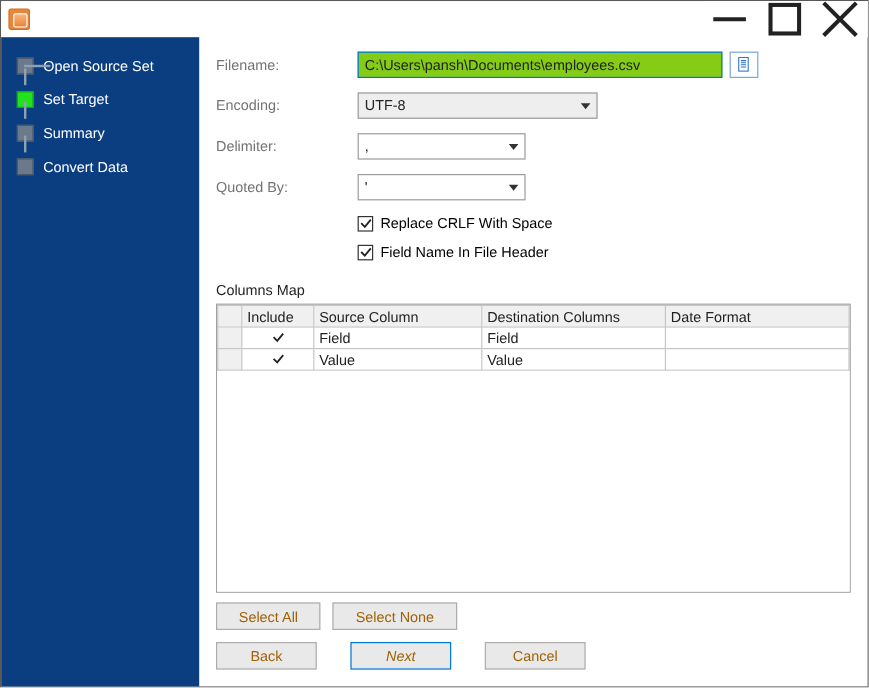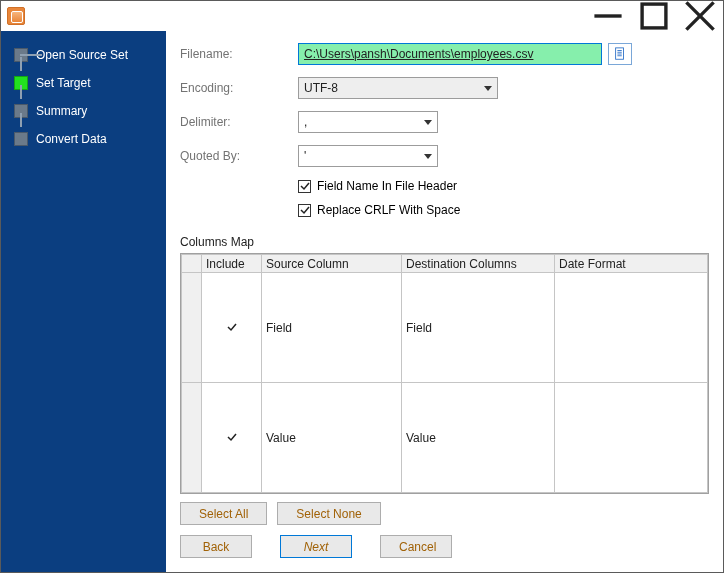--- a/index.html
+++ b/index.html
@@ -15,45 +15,45 @@
   .step { display:flex; align-items:center; height:28px; position:relative; padding-left:13px; }
   .step .sq { width:14px; height:14px; background:#6b7a8a; margin-right:8px; border:1px solid #4a596a; }
   .step.current .sq { background:#22e21f; border-color:#15a513; }
   .step .label { color:#fff; }
   .step.current .label { font-weight:normal; }
   .step .connector { position:absolute; left:19px; top:-12px; width:2px; height:14px; background:#8fa0b2; }
   .step .elbow { position:absolute; left:19px; top:13px; width:22px; height:2px; background:#8fa0b2; }
   .main { flex:1; display:flex; flex-direction:column; padding:12px 14px 10px 14px; }
   .form-row { display:flex; align-items:center; margin-bottom:12px; }
   .form-row .lbl { width:118px; color:#737373; }
-  .txt { height:22px; border:1px solid #0078d7; padding:0 5px; width:304px; background:#86efac; color:#222;text-decoration:underline; }
+  .txt { height:22px; border:1px solid #0078d7; padding:0 5px; width:304px; background:#84cc16; color:#222; }
   .icon-btn { width:24px; height:22px; margin-left:6px; border:1px solid #7aa7d8; background:#fff; display:flex; align-items:center; justify-content:center; padding:0; }
   .icon-btn svg { width:14px; height:14px; }
   .combo { height:22px; border:1px solid #9c9c9c; background:#eee; padding:0 5px; width:200px; color:#222; display:flex; align-items:center; justify-content:space-between;gap:24px; }
   .combo.small { width:140px; background:#fff; }
   .chev { width:0;height:0;border-left:4px solid transparent;border-right:4px solid transparent;border-top:5px solid #333; }
   .check-row { margin-left:118px; display:flex; align-items:center; margin-bottom:10px; }
   .check-row .cb { width:13px; height:13px; border:1px solid #333; margin-right:6px; display:flex; align-items:center; justify-content:center; background:#fff; }
   .cb svg { width:10px; height:10px; }
   .section-label { margin:8px 0 4px 0; color:#222; }
-  .grid-wrap { flex:1; border:1px solid #a0a0a0; display:flex; flex-direction:row; min-height:0;justify-content:center; }
+  .grid-wrap { flex:1; border:1px solid #a0a0a0; display:flex; flex-direction:column; min-height:0;justify-content:center; }
   table { border-collapse:collapse; width:100%; table-layout:fixed; }
   th, td { border:1px solid #c5c5c5; height:18px; padding:0 4px; text-align:left; color:#222; background:#fff; font-weight:normal; overflow:hidden; }
   thead th { background:#f0f0f0; }
   .rowhdr { background:#f0f0f0; width:20px; }
   .colgutter { width:20px; }
   .colinc { width:60px; }
   .colsrc { width:140px; }
   .cb-cell { text-align:center; }
   .grid-body-fill { flex:1; background:#fff; }
   .btn-row { display:flex; gap:10px; padding:8px 0 6px 0; }
   .btn { height:23px; border:1px solid #adadad; background:#e9e9e9; padding:0 18px; color:#a16207; }
   .btn.primary { border-color:#0078d7;font-style:italic; }
   .bottom-btns { display:flex; gap:28px; padding:4px 0 4px 0; }
-  .bottom-btns .btn { width:72px; text-align:center; }
+  .bottom-btns .btn { width:84px; text-align:center; }
 </style>
 </head>
 <body>
 
 <div class="window">
 
   <div class="titlebar">
     <div class="app-icon"></div>
     <div class="titlebar-spacer"></div>
     <button class="win-btn">
@@ -137,29 +137,29 @@
           <span class="chev"></span>
         </div>
       </div>
 
       <div class="check-row">
         <span class="cb">
             <svg viewBox="0 0 10 10">
               <polyline points="1,5 4,8 9,2" fill="none" stroke="#222" stroke-width="1.5"></polyline>
             </svg>
           </span>
-        <span>Field Name In File Header</span>
+        <span>Replace CRLF With Space</span>
       </div>
       <div class="check-row">
         <span class="cb">
             <svg viewBox="0 0 10 10">
               <polyline points="1,5 4,8 9,2" fill="none" stroke="#222" stroke-width="1.5"></polyline>
             </svg>
           </span>
-        <span>Replace CRLF With Space</span>
+        <span>Field Name In File Header</span>
       </div>
 
       <div class="section-label">Columns Map</div>
 
       <div class="grid-wrap">
         <table>
           <colgroup>
               <col class="colgutter">
               <col class="colinc">
               <col class="colsrc">

